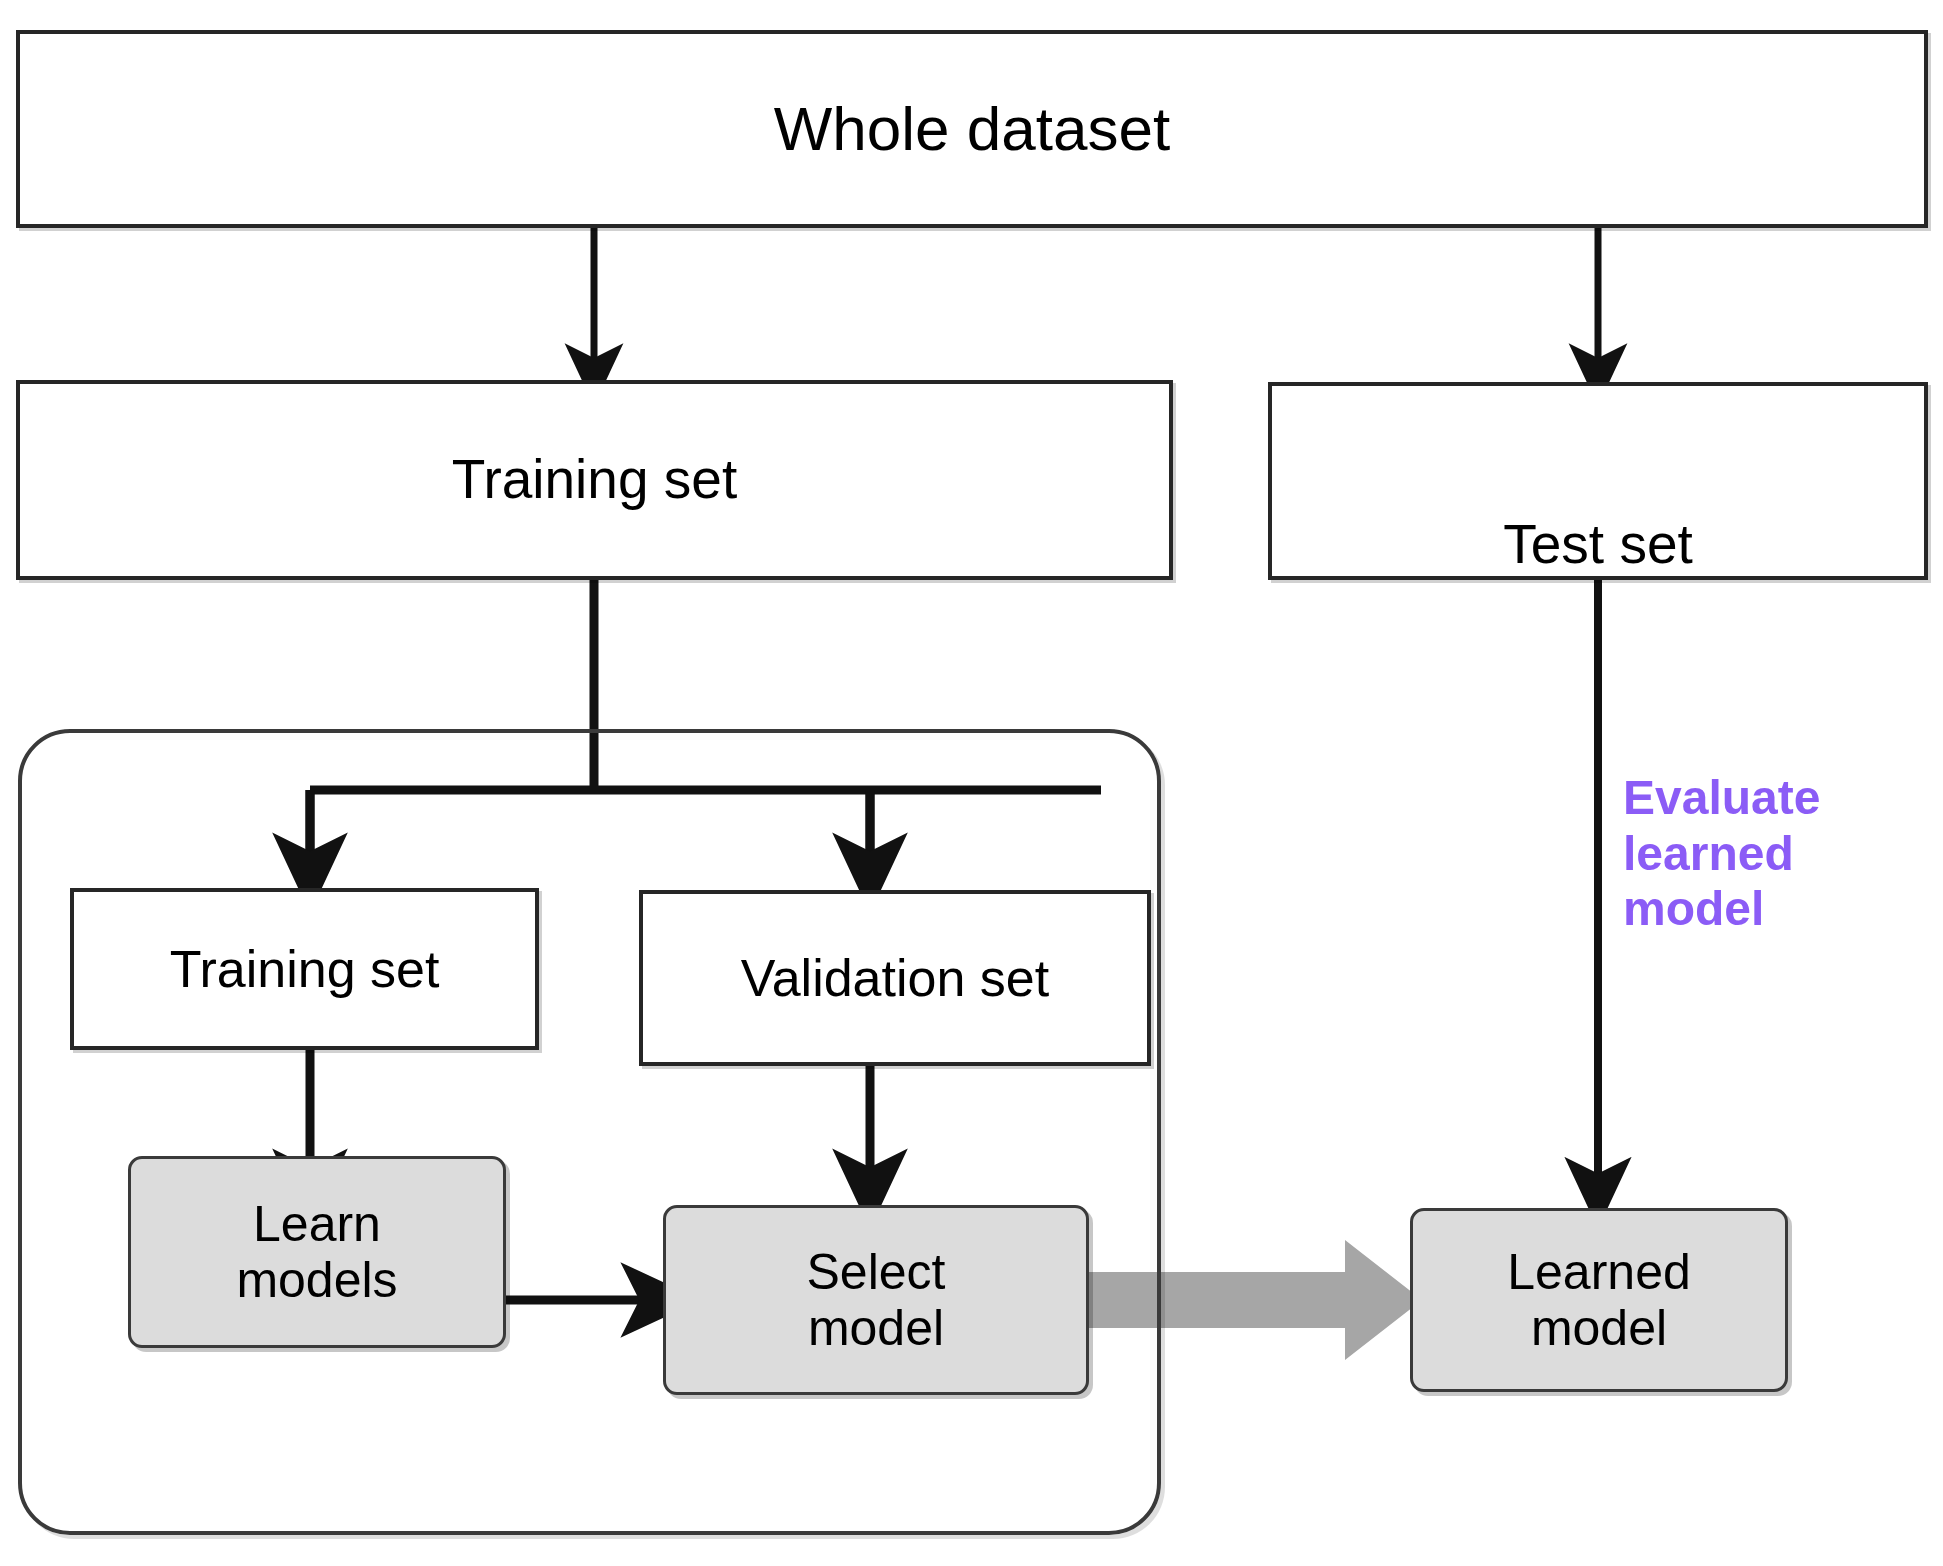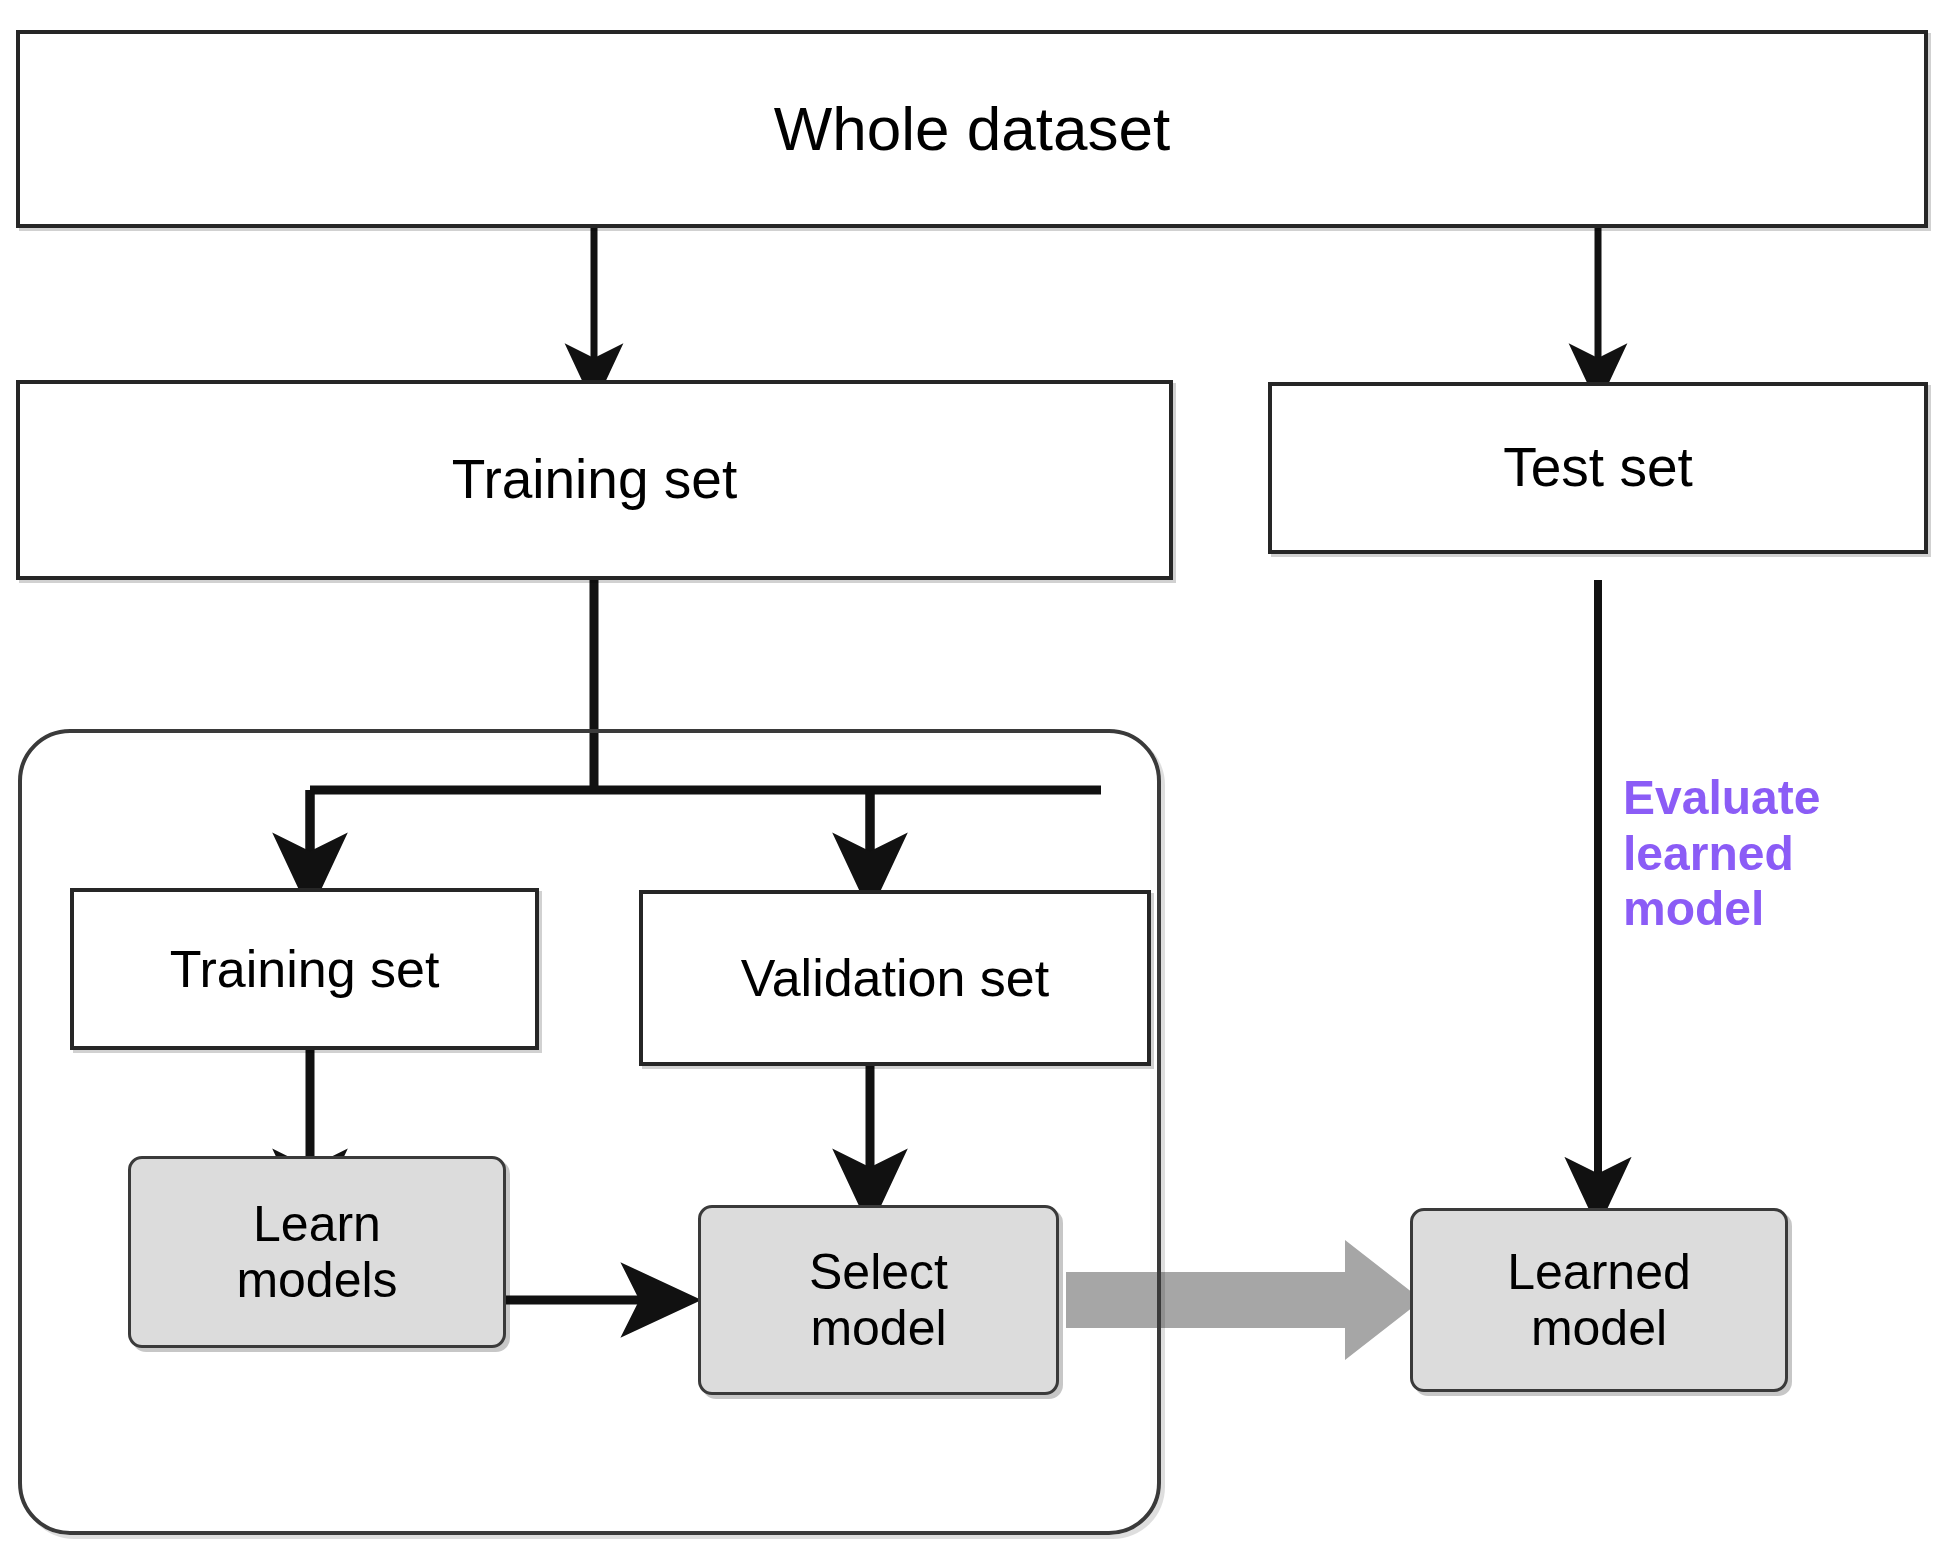--- a/index.html
+++ b/index.html
@@ -109,38 +109,38 @@
   <div class="group-box" style="left:18px; top:729px; width:1143px; height:806px;"></div>
 
   <div class="node" style="left:16px; top:30px; width:1912px; height:198px;">
     <span class="label fs-whole">Whole dataset</span>
   </div>
 
   <div class="node" style="left:16px; top:380px; width:1157px; height:200px;">
     <span class="label fs-set">Training set</span>
   </div>
 
-  <div class="node" style="left:1268px; top:382px; width:660px; height:172px;">
+  <div class="node" style="left:1268px; top:382px; width:660px; height:198px;align-items:flex-end;">
     <span class="label fs-set">Test set</span>
   </div>
 
   <div class="node" style="left:70px; top:888px; width:469px; height:162px;">
     <span class="label fs-inner">Training set</span>
   </div>
 
   <div class="node" style="left:639px; top:890px; width:512px; height:176px;">
     <span class="label fs-inner">Validation set</span>
   </div>
 
   <div class="node process" style="left:128px; top:1156px; width:378px; height:192px;">
     <span class="label fs-process">Learn
 models</span>
   </div>
 
-  <div class="node process" style="left:698px; top:1205px; width:361px; height:190px;">
+  <div class="node process" style="left:663px; top:1205px; width:426px; height:190px;">
     <span class="label fs-process">Select
 model</span>
   </div>
 
   <div class="node process" style="left:1410px; top:1208px; width:378px; height:184px;">
     <span class="label fs-process">Learned
 model</span>
   </div>
 
   <div class="free-text fs-note" style="left:1623px; top:770px; width:300px;">Evaluate

